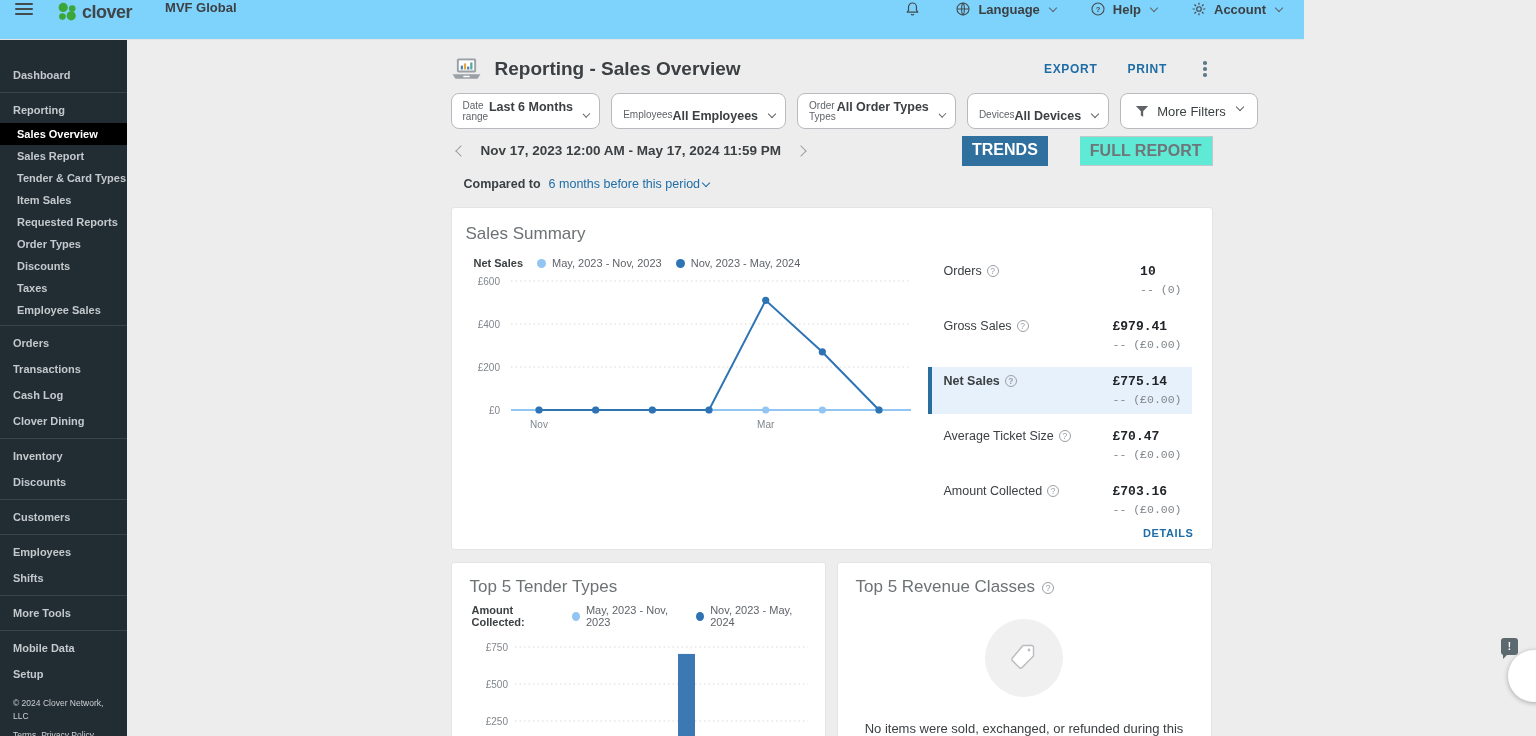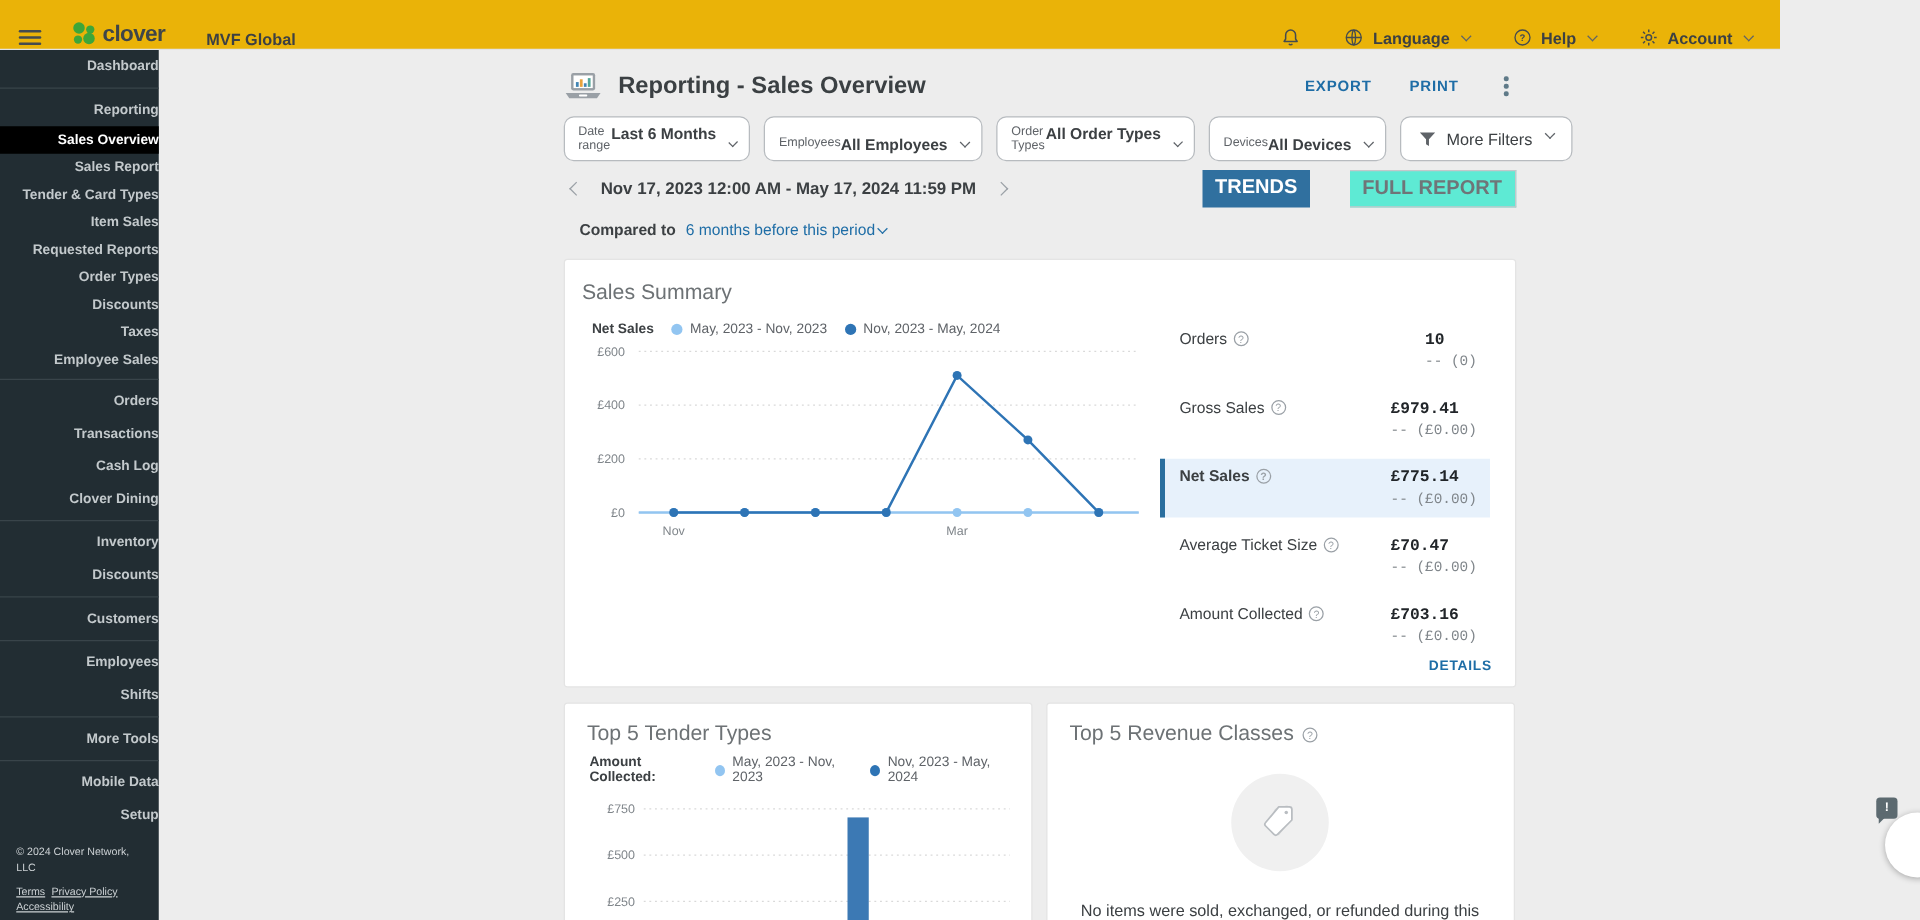--- a/index.html
+++ b/index.html
@@ -1,32 +1,32 @@
 <!DOCTYPE html>
 <html><head>
 <meta charset="utf-8">
 <style>
   * { box-sizing: border-box; margin: 0; padding: 0; }
   html,body { width:1536px; height:736px; overflow:hidden; font-family:"Liberation Sans", sans-serif; background:#ededed; }
 
   
-  .topbar { position:fixed; top:0; left:0; width:1424px; height:40px; background:#eab308; border-bottom:1px solid #e3e3e3; display:flex; align-items:flex-end; z-index:30; }
+  .topbar { position:fixed; top:0; left:0; width:1304px; height:40px; background:#7dd3fc; border-bottom:1px solid #e3e3e3; display:flex; align-items:flex-start; z-index:30; }
   .hamburger { width:18px; margin-left:15px; cursor:pointer; }
   .hamburger span { display:block; height:2px; background:#444b4f; margin:3px 0; border-radius:1px; }
   .brand { display:flex; align-items:center; gap:3px; margin-left:22px; }
   .brand-text { font-size:18px; font-weight:700; color:#3f4549; letter-spacing:-0.5px; }
   .merchant { font-size:13px; font-weight:700; color:#3c4043; margin-left:33px; }
   .topbar-right { margin-left:auto; display:flex; align-items:center; gap:34px; margin-right:22px; }
   .top-item { display:flex; align-items:center; gap:7px; font-size:13px; font-weight:600; color:#3c4043; cursor:pointer; }
   .cv { display:inline-block; width:6px; height:6px; border-right:1.7px solid #5f6368; border-bottom:1.7px solid #5f6368; transform:rotate(45deg); margin-left:3px; margin-top:-3px; }
   .cv.blue { border-color:#1e6da6; }
 
   
   .sidebar { position:fixed; top:40px; left:0; width:127px; height:696px; background:#222d33; color:#c3c9cc; display:flex; flex-direction:column; z-index:20; }
-  .side-nav { flex:1 1 auto; padding-top:0;text-align:right; }
+  .side-nav { flex:1 1 auto; padding-top:22px; }
   .side-item { font-size:11px; font-weight:700; padding:7px 0 7px 13px; cursor:pointer; white-space:nowrap; }
   .side-item.sub { padding:5px 0 5px 17px; }
   .side-item.active { background:#000; color:#fff; }
   .side-div { height:1px; background:#39444a; margin:4px 0; }
   .side-footer { padding:10px 6px 12px 13px; font-size:8.5px; color:#ccd1d4; line-height:1.5; }
   .side-footer .copy { margin-bottom:6px; }
   .side-footer a { color:#ccd1d4; text-decoration:underline; margin-right:5px; display:inline-block; cursor:pointer; }
 
   
   .main { position:absolute; left:127px; top:40px; width:1409px; height:696px; background:#ededed; overflow:hidden; }

